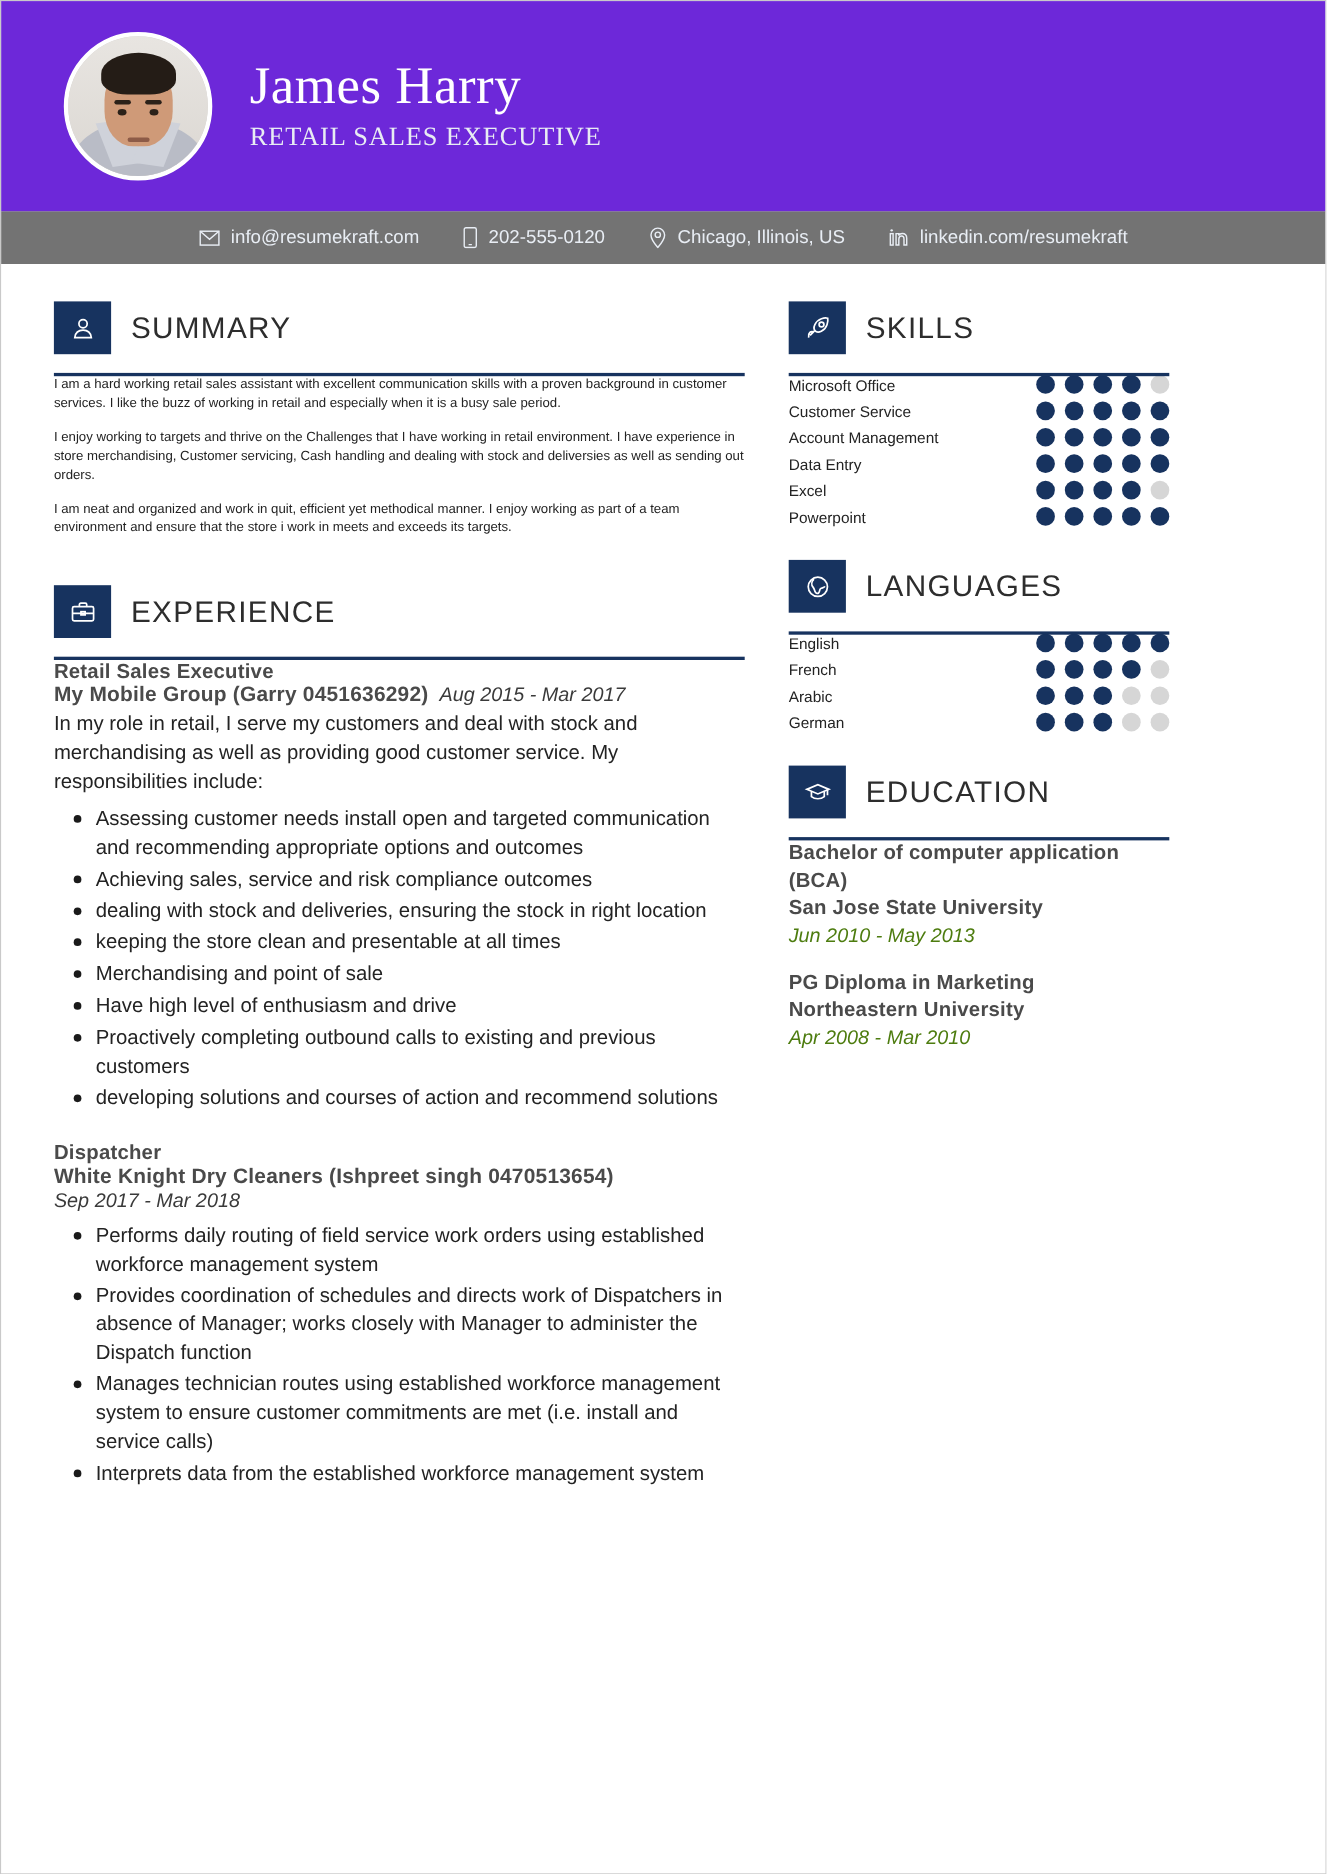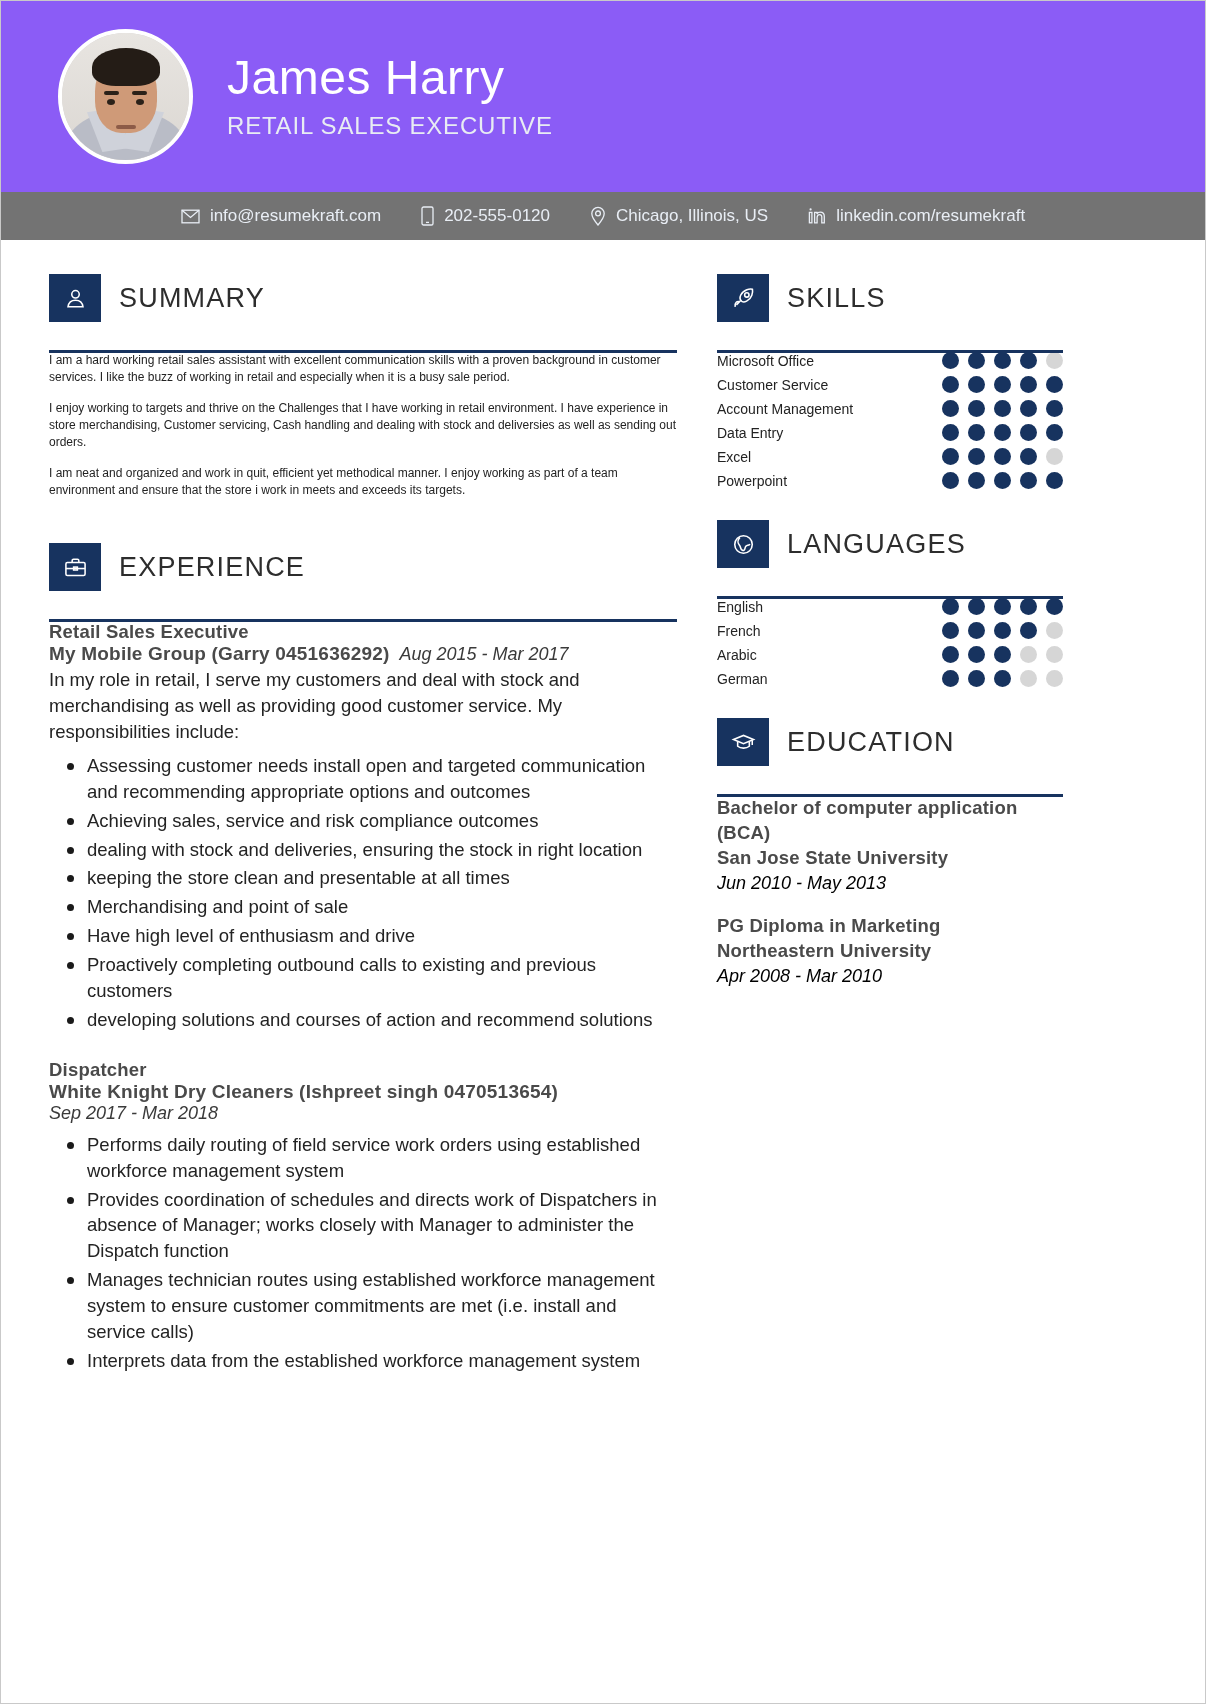--- a/index.html
+++ b/index.html
@@ -17,24 +17,25 @@
     height: 1704px;
     background: #ffffff;
     border: 1px solid #c9c9c9;
     overflow: hidden;
   }
 
   
   .header {
     position: relative;
     height: 191px;
-    background: #8b5cf6;
+    background: #6d28d9;
     display: flex;
     align-items: center;
     padding-left: 57px;
+    font-family: Liberation Serif, serif;
   }
   .header-inner { display: flex; align-items: center; }
 
   .avatar {
     width: 135px;
     height: 135px;
     border-radius: 50%;
     border: 4px solid #ffffff;
     overflow: hidden;
     flex: 0 0 auto;
@@ -128,21 +129,21 @@
     color: #2d2d2d;
     margin-left: 18px;
     font-weight: 500;
   }
   .sec-rule {
     position: absolute;
     left: 0; right: 0; bottom: -1px;
     height: 3px;
     background: #17335f;
   }
-  .sec-head-wrap { position: relative; padding-bottom: 14px; }
+  .sec-head-wrap { position: relative; padding-bottom: 3px; }
 
   
   p.summary-p {
     font-size: 12px;
     line-height: 1.42;
     color: #232323;
     margin-bottom: 14px;
   }
 
   
@@ -225,21 +226,21 @@
   .edu-school {
     font-size: 18.5px;
     font-weight: bold;
     color: #4a4a4a;
     line-height: 1.35;
     letter-spacing: 0.2px;
   }
   .edu-dates {
     font-size: 18px;
     font-style: italic;
-    color: #000000;
+    color: #4d7c0f;
     margin-top: 2px;
   }
 </style>
 </head>
 <body>
 
 <div id="page">
 
   <div class="header">
     <div class="header-inner">

